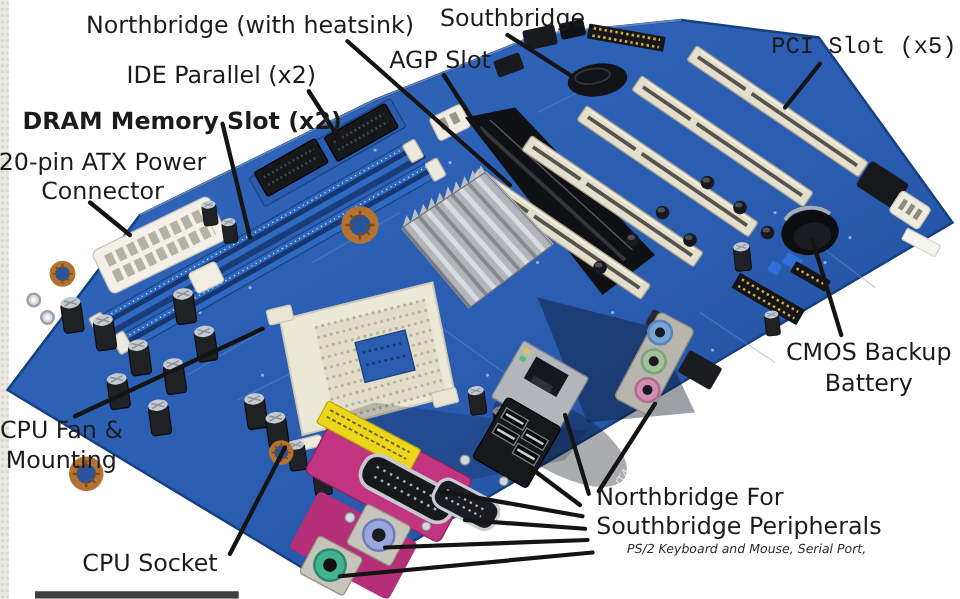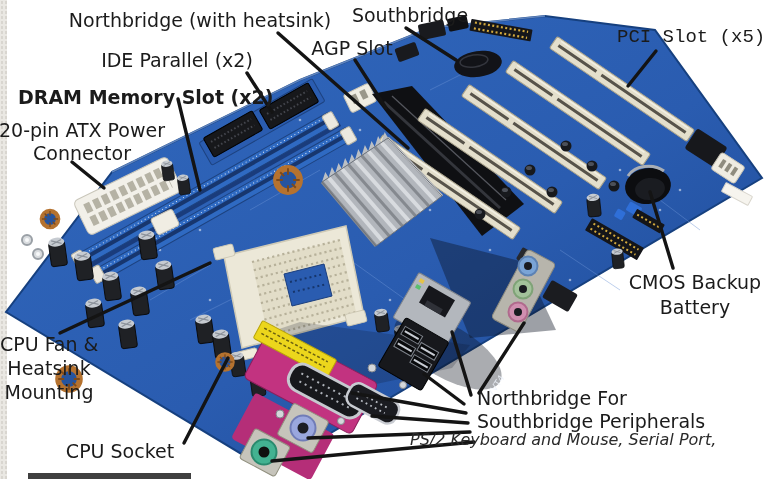--- a/index.html
+++ b/index.html
@@ -16,21 +16,21 @@
   #lbl-ide{left:78px;top:49px;width:198px;}
   #lbl-dram{left:18px;top:86px;width:238px;font-weight:bold;}
   #lbl-atx{left:-3px;top:119px;width:170px;}
   #lbl-agp{left:303px;top:37px;width:98px;}
   #lbl-pci{left:617px;top:26px;width:138px;font-family:Liberation Mono, monospace;}
   #lbl-cmos{left:618px;top:270px;width:154px;line-height:25px;}
   #lbl-cpufan{left:0px;top:332px;width:98px;line-height:24px;}
   #lbl-cpusocket{left:56px;top:440px;width:128px;}
   #lbl-conn{left:477px;top:387px;width:260px;text-align:left;}
   #lbl-caption{left:410px;top:434px;width:283px;text-align:right;
-               font-style:italic;font-size:16px;line-height:11.5px;color:#2a2a2a;}
+               font-style:italic;font-size:10px;line-height:11.5px;color:#2a2a2a;}
 </style>
 </head>
 <body>
 
 <div id="edge-strip"></div>
 
 <svg id="stage" viewBox="0 0 768 479" xmlns="http://www.w3.org/2000/svg">
   <defs>
     <linearGradient id="gpcb" x1="0" y1="0" x2="1" y2="1">
       <stop offset="0" stop-color="#3169be"></stop>
@@ -419,21 +419,20 @@
 </div>
 <div class="lbl" id="lbl-pci">
   <div>PCI Slot (x5)</div>
 </div>
 <div class="lbl" id="lbl-cmos">
   <div>CMOS Backup</div>
   <div>Battery</div>
 </div>
 <div class="lbl" id="lbl-cpufan">
   <div>CPU Fan &amp;</div>
-  <div>Heatsink</div>
   <div>Mounting</div>
 </div>
 <div class="lbl" id="lbl-cpusocket">
   <div>CPU Socket</div>
 </div>
 <div class="lbl" id="lbl-conn">
   <div>Northbridge For</div>
   <div>Southbridge Peripherals</div>
 </div>
 <div class="lbl" id="lbl-caption">

